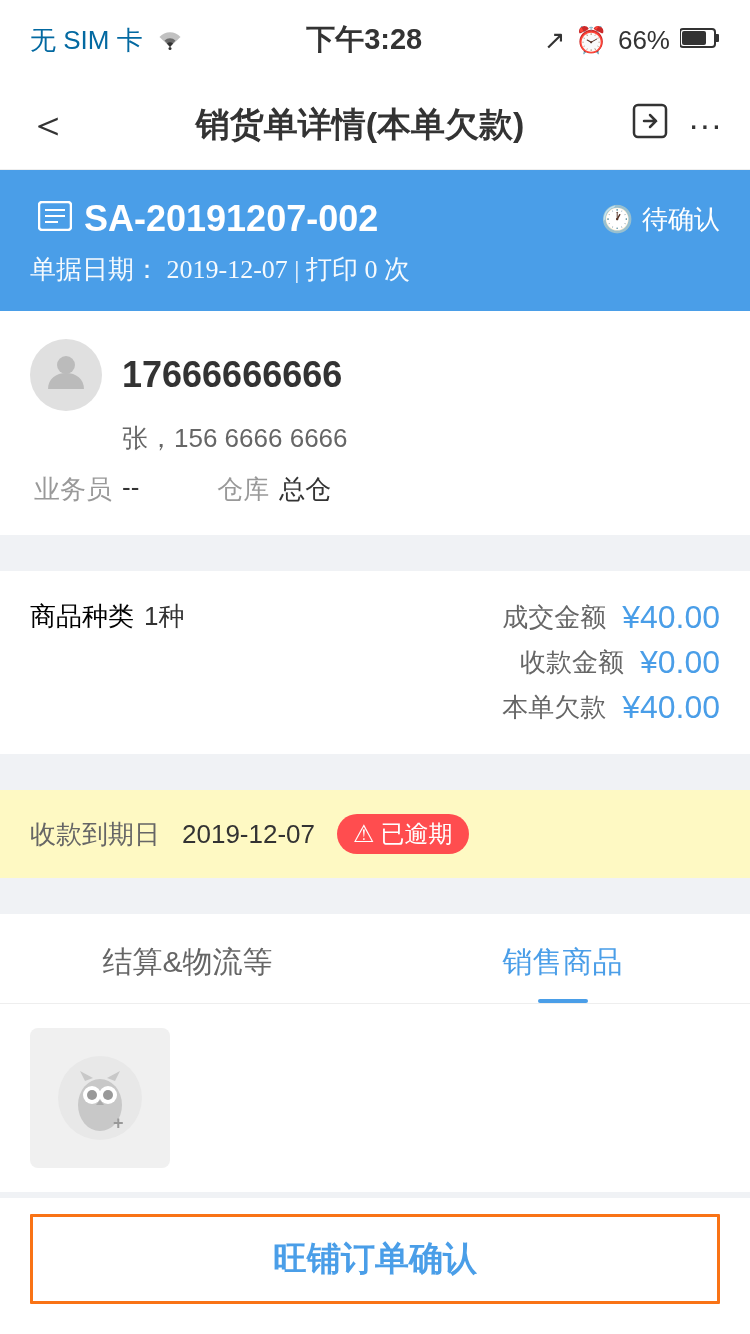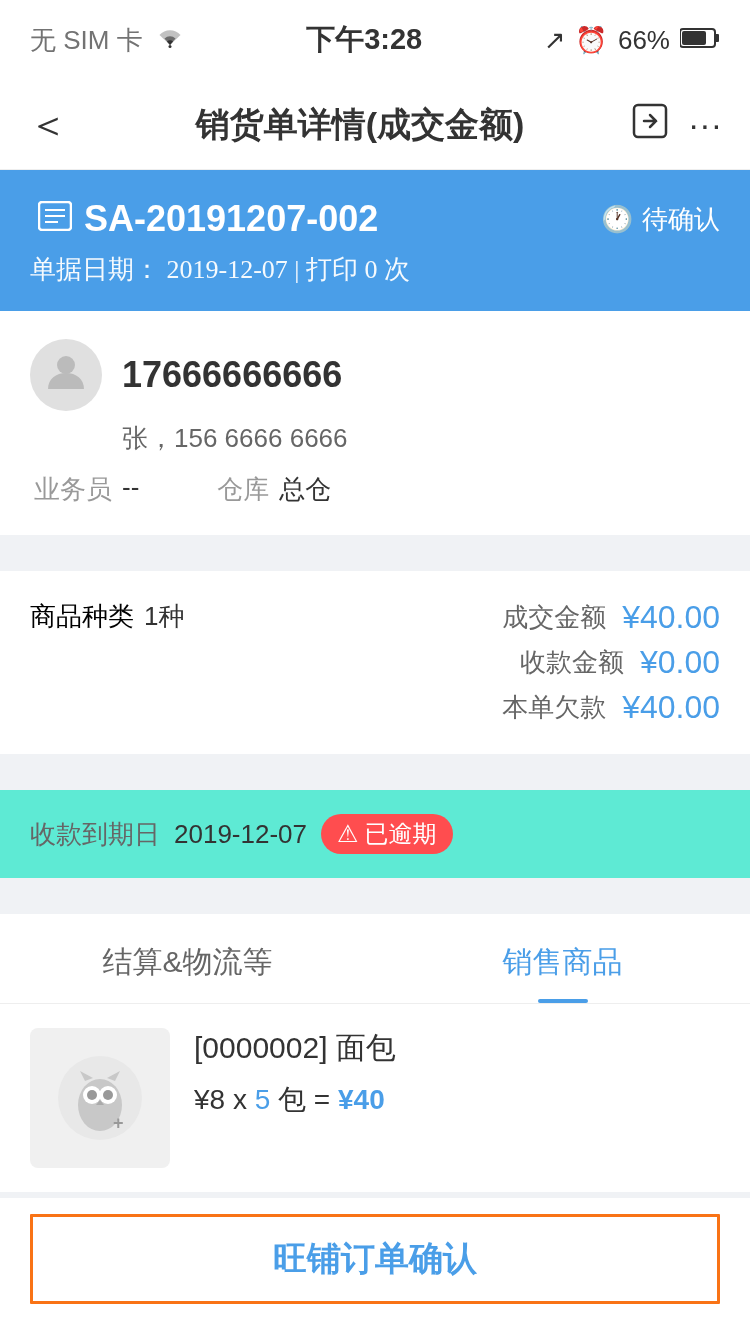--- a/index.html
+++ b/index.html
@@ -19,24 +19,24 @@
       height: 80px;
       background: #fff;
       display: flex;
       align-items: center;
       justify-content: space-between;
       padding: 0 30px;
       font-size: 26px;
     }
     .status-left {
       display: flex;
-      align-items: center;
+      align-items: flex-end;
       gap: 12px;
       font-size: 26px;
-      color: #737373;
+      color: #0369a1;
     }
     .status-center {
       font-size: 29px;
       font-weight: 600;
       color: #333;
     }
     .status-right {
       display: flex;
       align-items: center;
       gap: 10px;
@@ -211,26 +211,26 @@
     .summary-row-label {
       color: #666;
     }
     .amount-blue {
       color: #4a9ee8;
       font-size: 32px;
     }
 
     
     .due-section {
-      background: #5eead4;
+      background: #fef9c3;
       padding: 24px 30px;
       margin-bottom: 18px;
       display: flex;
       align-items: center;
-      gap: 14px;
+      gap: 22px;
       font-size: 26px;
     }
     .due-label {
       color: #666;
     }
     .due-date {
       color: #333;
     }
     .overdue-badge {
       background: #ff4d4f;
@@ -371,21 +371,21 @@
           <rect x="0" y="2" width="35" height="18" rx="3" fill="none" stroke="#333" stroke-width="2"></rect>
           <rect x="35" y="7" width="4" height="8" rx="1" fill="#333"></rect>
           <rect x="2" y="4" width="24" height="14" rx="2" fill="#333"></rect>
         </svg>
     </span>
   </div>
 </div>
 
 <div class="nav-bar">
   <span class="nav-back">＜</span>
-  <span class="nav-title">销货单详情(成交金额)</span>
+  <span class="nav-title">销货单详情(本单欠款)</span>
   <div class="nav-actions">
     <span class="nav-icon">
       <svg width="36" height="36" viewBox="0 0 36 36">
           <rect x="2" y="2" width="32" height="32" rx="4" fill="none" stroke="#333" stroke-width="2.5"></rect>
           <path d="M12 18h12M18 12l6 6-6 6" fill="none" stroke="#333" stroke-width="2.5" stroke-linecap="round"></path>
         </svg>
     </span>
     <span class="nav-icon">···</span>
   </div>
 </div>
@@ -506,34 +506,20 @@
         <circle cx="53" cy="42" r="5" fill="#999"></circle>
 
         <polygon points="30,28 25,18 38,25" fill="#c8c8c8"></polygon>
         <polygon points="60,28 65,18 52,25" fill="#c8c8c8"></polygon>
 
         <polygon points="45,47 41,52 49,52" fill="#aaa"></polygon>
 
         <text x="58" y="76" font-size="18" fill="#999" font-weight="bold">+</text>
       </svg>
     </div>
-    <div class="product-info">
-      <div class="product-name">
-        <span>[0000002]</span>
-        <span>面包</span>
-      </div>
-      <div class="product-price-row">
-        <span>¥8</span>
-        <span> x </span>
-        <span class="price-qty">5</span>
-        <span>包</span>
-        <span> = </span>
-        <span class="price-highlight">¥40</span>
-      </div>
-    </div>
   </div>
 </div>
 
 <div style="height: 200px; background: #f0f2f5;"></div>
 
 <div class="bottom-bar">
   <button class="confirm-btn">
     <span>旺铺订单确认</span>
   </button>
 </div>

